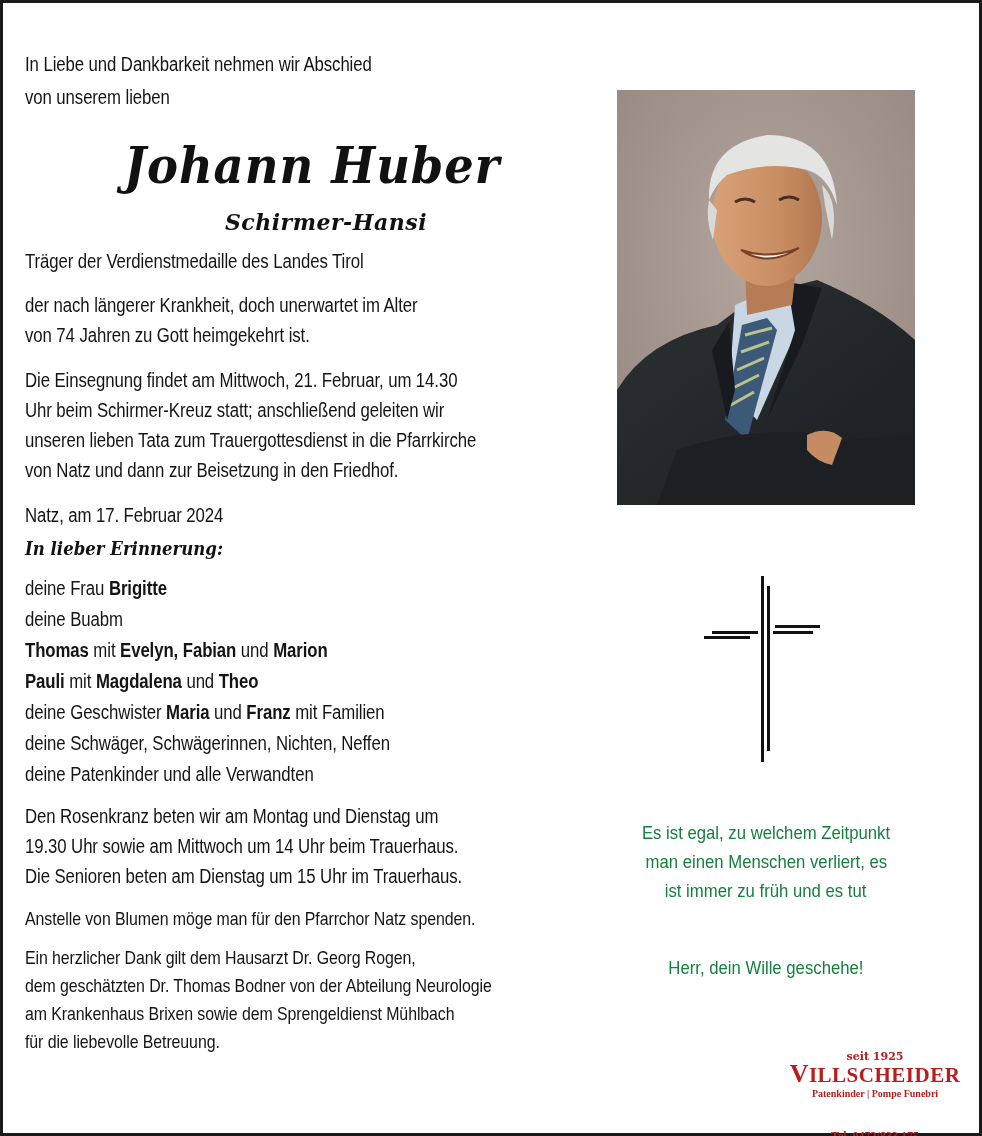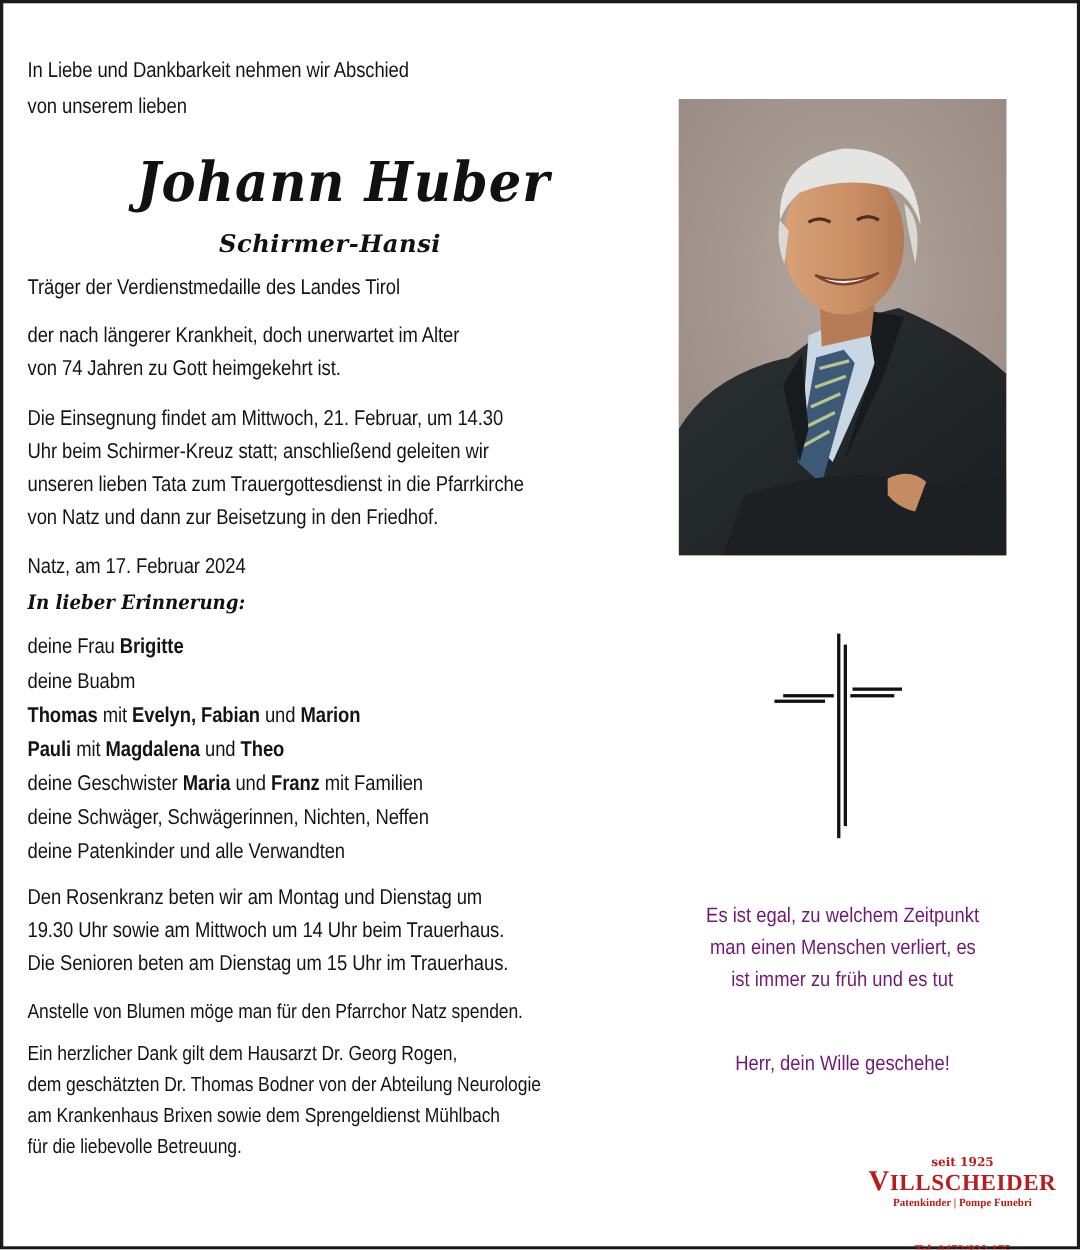--- a/index.html
+++ b/index.html
@@ -3,24 +3,24 @@
 <meta charset="utf-8">
 <style>
   html, body { margin:0; padding:0; background:#ffffff; }
   body { width:982px; height:1136px; position:relative; overflow:hidden; }
   .frame { position:absolute; left:0; top:0; width:976px; height:1130px; border:3px solid #1a1a1a; background:#ffffff; }
   .ln { position:absolute; left:25px; white-space:nowrap; font-family:"Liberation Sans", sans-serif; font-size:19.5px; color:#141414; transform-origin:0 0; transform:scaleX(0.86); letter-spacing:-0.1px; line-height:24px; }
   .ln.sm { font-size:18.5px; }
   .ln b { font-weight:bold; }
   .blackletter { position:absolute; font-family:"DejaVu Serif", serif; font-weight:bold; color:#111; white-space:nowrap; text-align:center; }
   .name { left:110px; width:400px; top:135px; font-size:50px; line-height:62px; letter-spacing:1px; transform:scaleX(0.93); transform-origin:50% 0; font-style:italic; }
-  .nick { left:100px; width:400px; top:207px; font-size:22px; line-height:30px; letter-spacing:0.5px; font-style:italic; }
+  .nick { left:126px; width:400px; top:207px; font-size:22px; line-height:30px; letter-spacing:0.5px; font-style:italic; }
   .heading-bl { position:absolute; left:25px; top:538px; font-family:"DejaVu Serif", serif; font-weight:bold; font-style:italic; font-size:18px; color:#111; white-space:nowrap; transform:scaleX(0.92); transform-origin:0 0; }
   .photo { position:absolute; left:617px; top:90px; width:298px; height:415px; overflow:hidden; background:#a79a92; }
-  .quote { position:absolute; left:600px; width:332px; text-align:center; font-family:"Liberation Sans", sans-serif; font-size:19px; color:#701a75; line-height:29px; }
+  .quote { position:absolute; left:600px; width:332px; text-align:center; font-family:"Liberation Sans", sans-serif; font-size:19px; color:#15803d; line-height:29px; }
   .quote .inner { display:inline-block; transform:scaleX(0.88); transform-origin:50% 0; white-space:nowrap; }
   .logo { position:absolute; left:780px; top:1050px; width:190px; text-align:center; font-family:"DejaVu Serif", serif; color:#b91c1c;font-weight:bold; }
   .logo .since { font-size:11px; line-height:13px; }
   .logo .brand { font-size:21px; line-height:22px; letter-spacing:0.5px; font-family:"Liberation Serif", serif; }
   .logo .brand .cap { font-size:26px; }
   .logo .sub { font-size:10px; line-height:16px; font-family:"Liberation Serif", serif; }
   .logo .tel { font-size:12px; line-height:15px; font-family:"Liberation Serif", serif;margin-top:27px; }
   .cross { position:absolute; left:700px; top:572px; width:130px; height:195px; }
 </style>
 </head>

